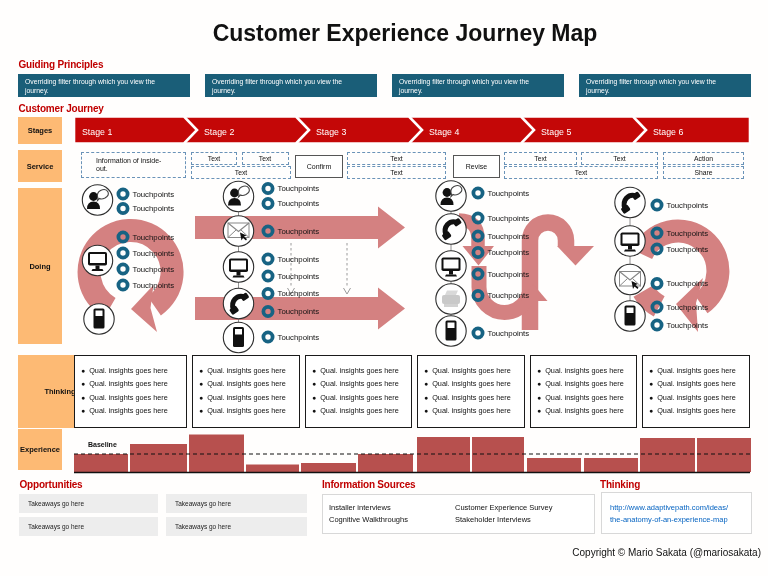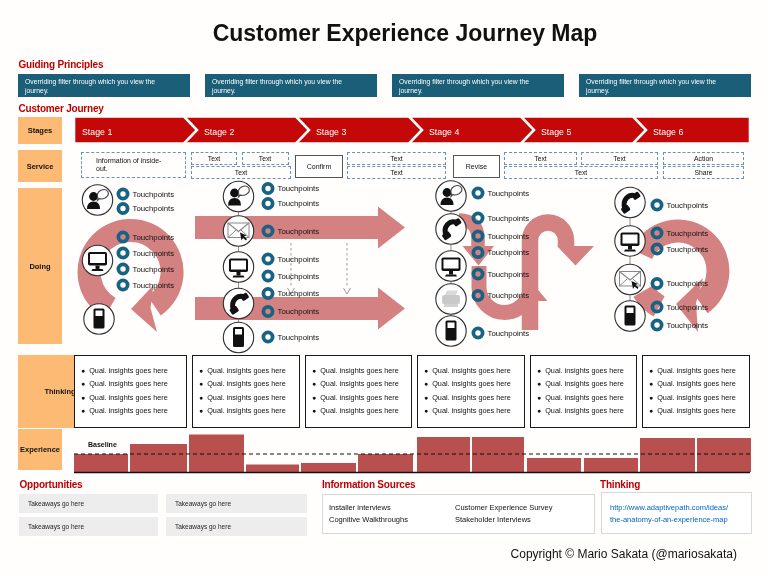--- a/index.html
+++ b/index.html
@@ -273,13 +273,13 @@
 
 <div class="hdr" style="left:322px;top:479px;">Information Sources</div>
 <div class="infbox" style="left:322px;top:494px;width:273px;height:40px;"></div>
 <div class="abs tp" style="left:329px;top:502px;line-height:12px;">Installer interviews<br>Cognitive Walkthroughs</div>
 <div class="abs tp" style="left:455px;top:502px;line-height:12px;">Customer Experience Survey<br>Stakeholder Interviews</div>
 
 <div class="hdr" style="left:600px;top:479px;">Thinking</div>
 <div class="infbox" style="left:601px;top:492px;width:151px;height:42px;"></div>
 <div class="abs" style="left:610px;top:502px;font-size:7.5px;color:#0563c1;line-height:12px;">http://www.adaptivepath.com/ideas/<br>the-anatomy-of-an-experience-map</div>
 
-<div class="abs" style="left:0;top:547px;width:737px;text-align:right;font-size:12px;color:#111;">Copyright © Mario Sakata (@mariosakata)</div>
+<div class="abs" style="left:0;top:547px;width:737px;text-align:right;font-size:10px;color:#111;padding-left:24px;">Copyright © Mario Sakata (@mariosakata)</div>
 
 </body></html>

